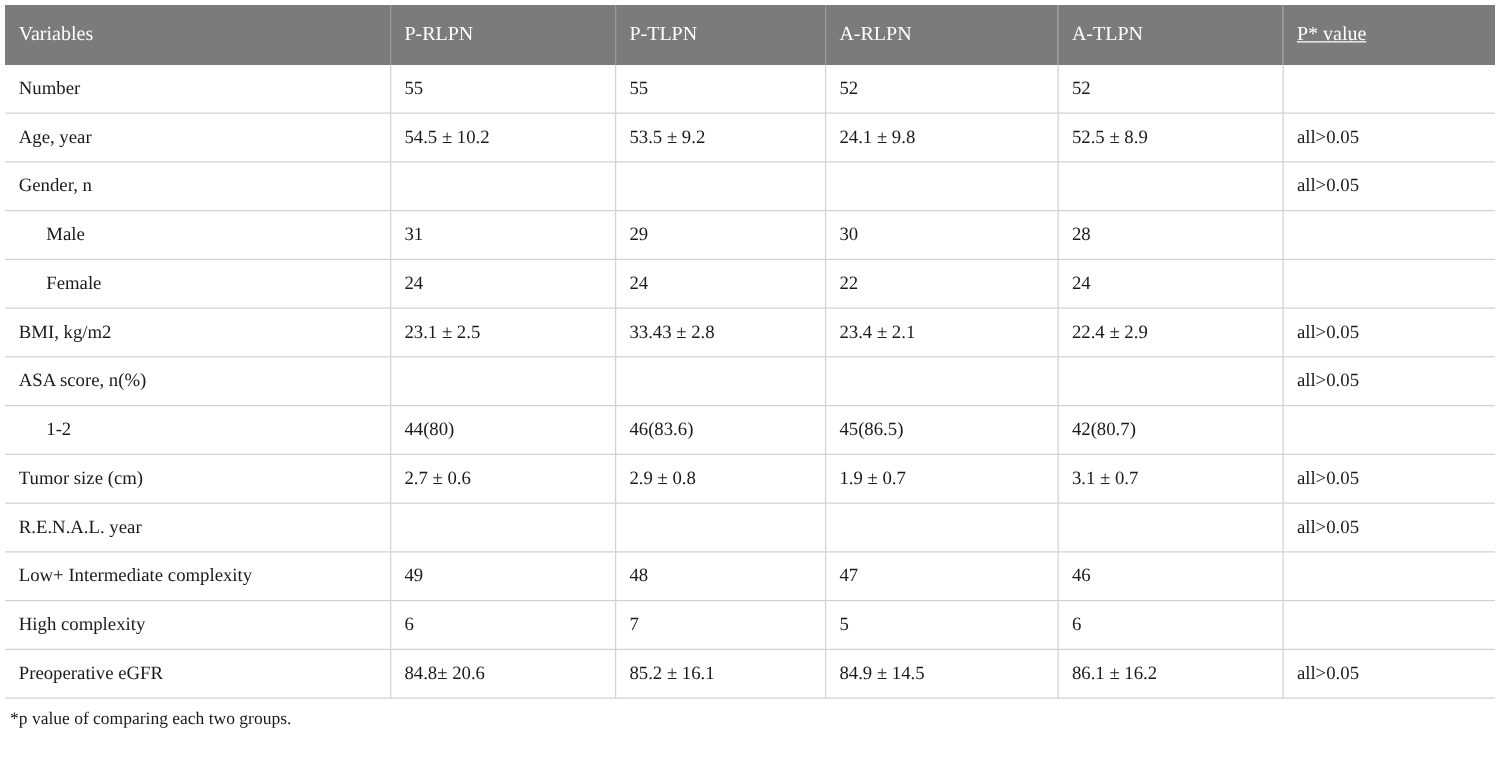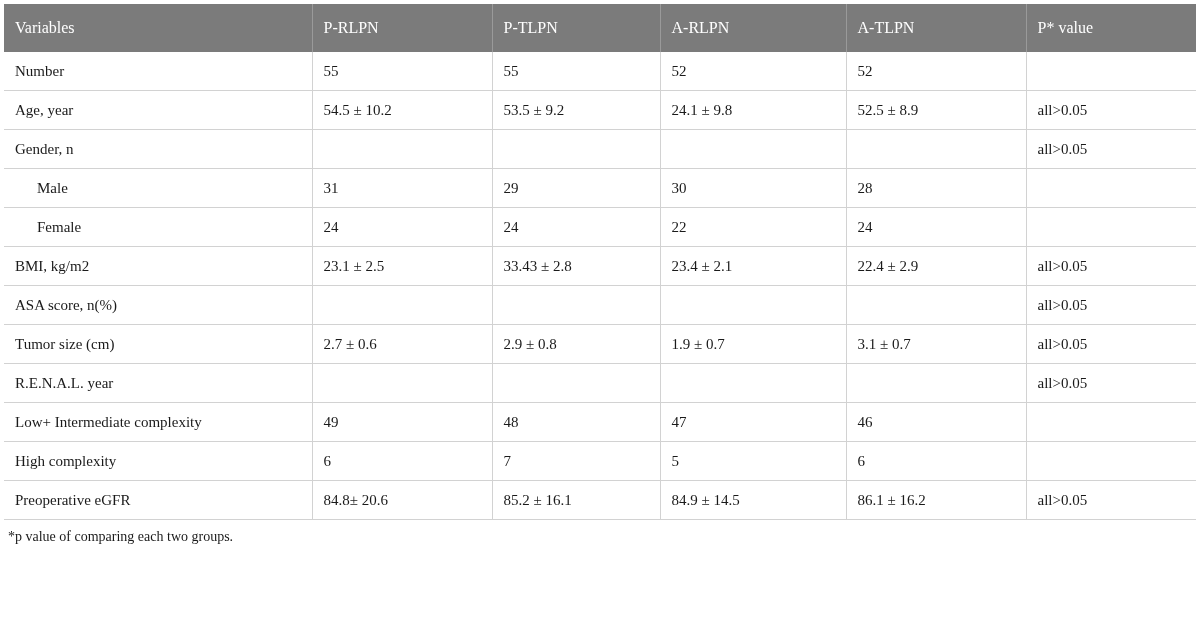--- a/index.html
+++ b/index.html
@@ -35,21 +35,21 @@
     background: #7b7b7b;
     color: #ffffff;
     font-weight: normal;
     text-align: left;
     padding: 10px 10px 10px 11px;
     font-size: 16px;
     border-right: 1px solid #9a9a9a;
     vertical-align: middle;
     height: 28px;
   }
-  thead th:last-child { border-right: none; }
+  thead th:last-child { border-right: none; text-decoration: underline; }
 
   tbody td {
     border-bottom: 1px solid #d2d2d2;
     border-right: 1px solid #d2d2d2;
     padding: 9px 10px 9px 11px;
     vertical-align: middle;
     height: 20px;
     font-size: 15px;
     color: #1a1a1a;
     background: #ffffff;
@@ -139,20 +139,28 @@
         </tr>
         <tr>
           <td>ASA score, n(%)</td>
           <td></td>
           <td></td>
           <td></td>
           <td></td>
           <td>all&gt;0.05</td>
         </tr>
         <tr>
+          <td class="indent">1-2</td>
+          <td>44(80)</td>
+          <td>46(83.6)</td>
+          <td>45(86.5)</td>
+          <td>42(80.7)</td>
+          <td></td>
+        </tr>
+        <tr>
           <td>Tumor size (cm)</td>
           <td>2.7 ± 0.6</td>
           <td>2.9 ± 0.8</td>
           <td>1.9 ± 0.7</td>
           <td>3.1 ± 0.7</td>
           <td>all&gt;0.05</td>
         </tr>
         <tr>
           <td>R.E.N.A.L. year</td>
           <td></td>

